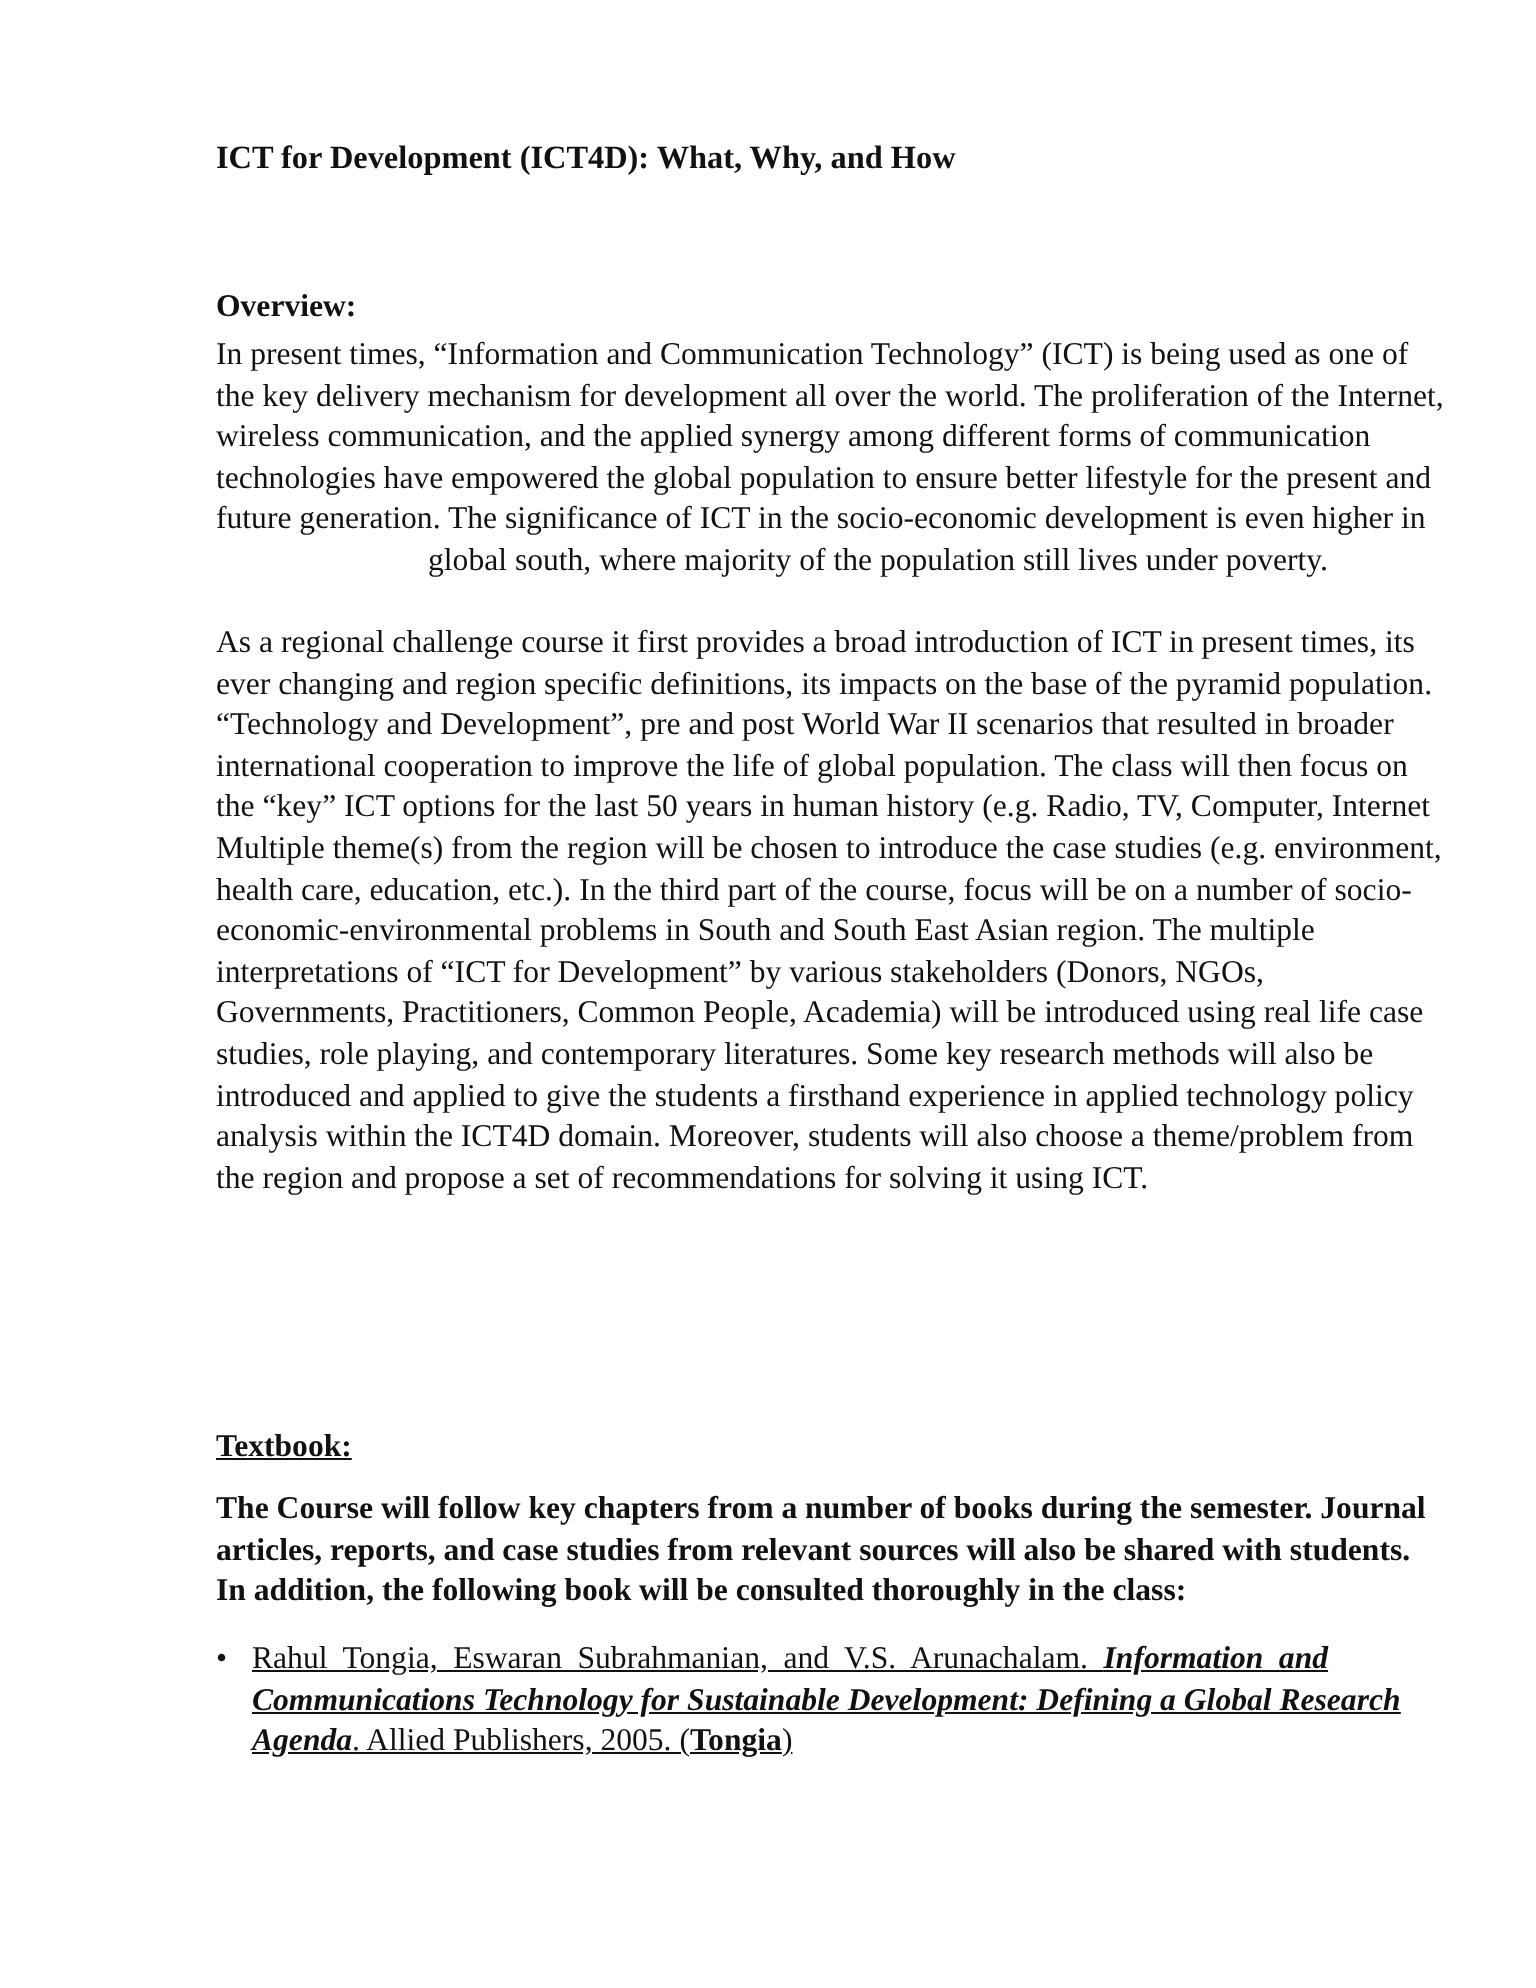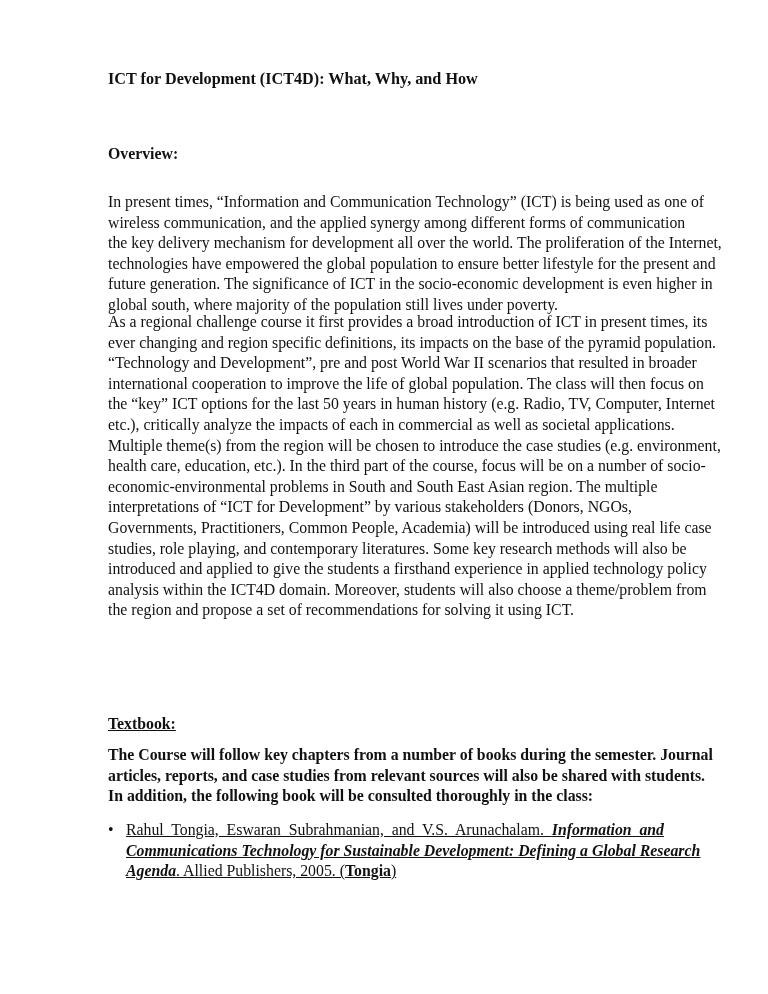--- a/index.html
+++ b/index.html
@@ -24,36 +24,35 @@
 </style>
 </head>
 <body>
 
 <div class="page">
 
   <div class="title">ICT for Development (ICT4D): What, Why, and How</div>
 
   <div class="h" style="top:145px;">Overview:</div>
 
-  <div class="p" style="top:192px;">
+  <div class="p" style="top:168px;text-align:right;">
     <span class="ln">In present times, “Information and Communication Technology” (ICT) is being used as one of</span>
+    <span class="ln">the key delivery mechanism for development all over the world. The proliferation of the Internet,</span>
     <span class="ln">wireless communication, and the applied synergy among different forms of communication</span>
-    <span class="ln">the key delivery mechanism for development all over the world. The proliferation of the Internet,</span>
     <span class="ln">technologies have empowered the global population to ensure better lifestyle for the present and</span>
     <span class="ln">future generation. The significance of ICT in the socio-economic development is even higher in</span>
     <span class="ln">global south, where majority of the population still lives under poverty.</span>
     </div>
 
   <div class="p" style="top:312px;">
     <span class="ln">As a regional challenge course it first provides a broad introduction of ICT in present times, its</span>
     <span class="ln">ever changing and region specific definitions, its impacts on the base of the pyramid population.</span>
     <span class="ln">“Technology and Development”, pre and post World War II scenarios that resulted in broader</span>
     <span class="ln">international cooperation to improve the life of global population. The class will then focus on</span>
     <span class="ln">the “key” ICT options for the last 50 years in human history (e.g. Radio, TV, Computer, Internet</span>
-    <span class="ln">etc.), critically analyze the impacts of each in commercial as well as societal applications.</span>
     <span class="ln">Multiple theme(s) from the region will be chosen to introduce the case studies (e.g. environment,</span>
     <span class="ln">health care, education, etc.).  In the third part of the course, focus will be on a number of socio-</span>
     <span class="ln">economic-environmental problems in South and South East Asian region. The multiple</span>
     <span class="ln">interpretations of “ICT for Development” by various stakeholders (Donors, NGOs,</span>
     <span class="ln">Governments, Practitioners, Common People, Academia) will be introduced using real life case</span>
     <span class="ln">studies, role playing, and contemporary literatures. Some key research methods will also be</span>
     <span class="ln">introduced and applied to give the students a firsthand experience in applied technology policy</span>
     <span class="ln">analysis within the ICT4D domain. Moreover, students will also choose a theme/problem from</span>
     <span class="ln">the region and propose a set of recommendations for solving it using ICT.</span>
   </div>

